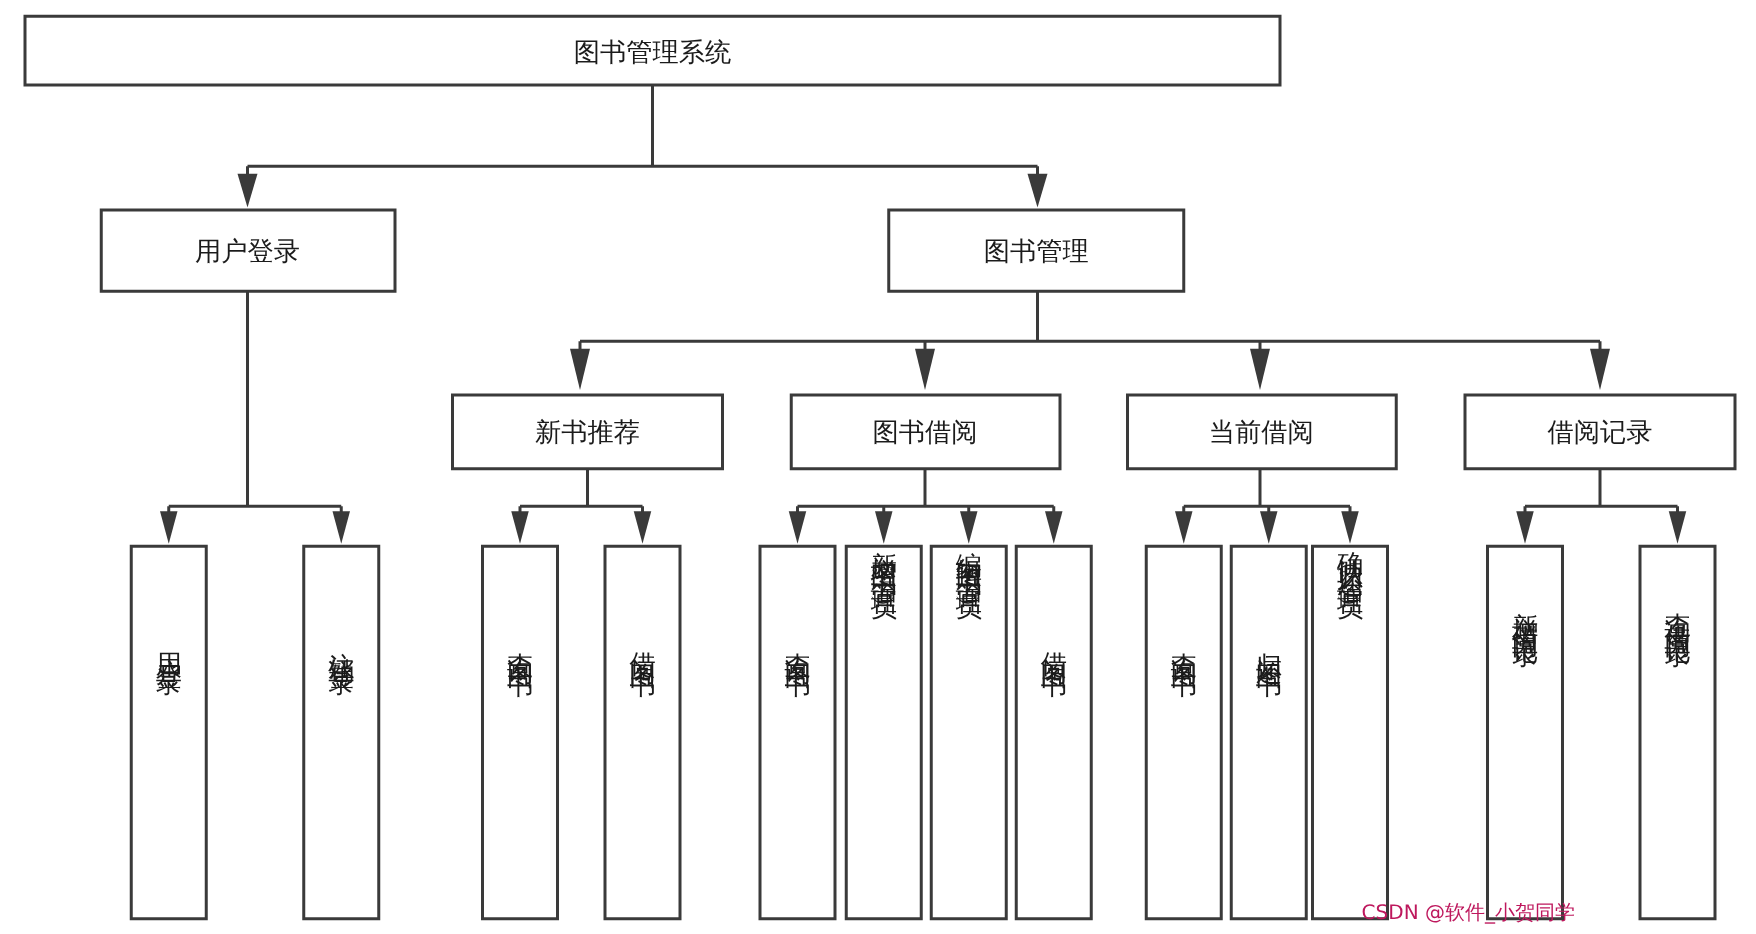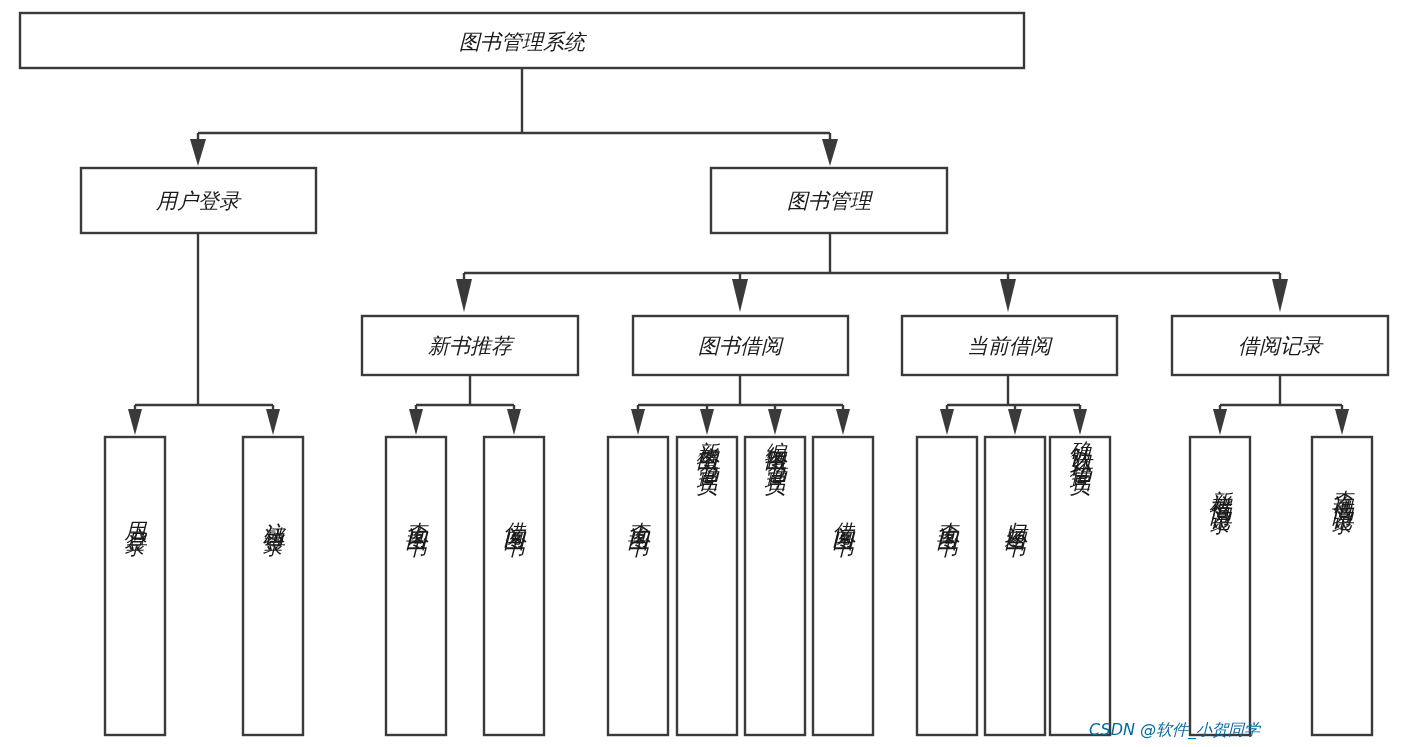--- a/index.html
+++ b/index.html
@@ -11,21 +11,20 @@
     width: 1405px;
     height: 747px;
     font-family: "DejaVu Sans", "Liberation Sans", sans-serif;
     overflow: hidden;
   }
   #diagram-root {
     position: relative;
     width: 1274px;
     height: 747px;
     background: #ffffff;
-    font-style: italic;
   }
   svg.diagram-svg {
     position: absolute;
     top: 0;
     left: 0;
     width: 1405px;
     height: 747px;
   }
   .node-box {
     fill: #ffffff;
@@ -57,21 +56,21 @@
     text-orientation: upright;
     letter-spacing: 5px;
     dominant-baseline: central;
   }
   .watermark-text {
     position: absolute;
     right: 14px;
     bottom: 6px;
     font-family: "DejaVu Sans", "Liberation Sans", sans-serif;
     font-size: 16px;
-    color: #0369a1;
+    color: #be185d;
     white-space: nowrap;
     user-select: none;
   }
 </style>
 </head>
 <body>
 
 <div id="diagram-root">
 
   <svg class="diagram-svg" viewBox="0 0 1405 747">

